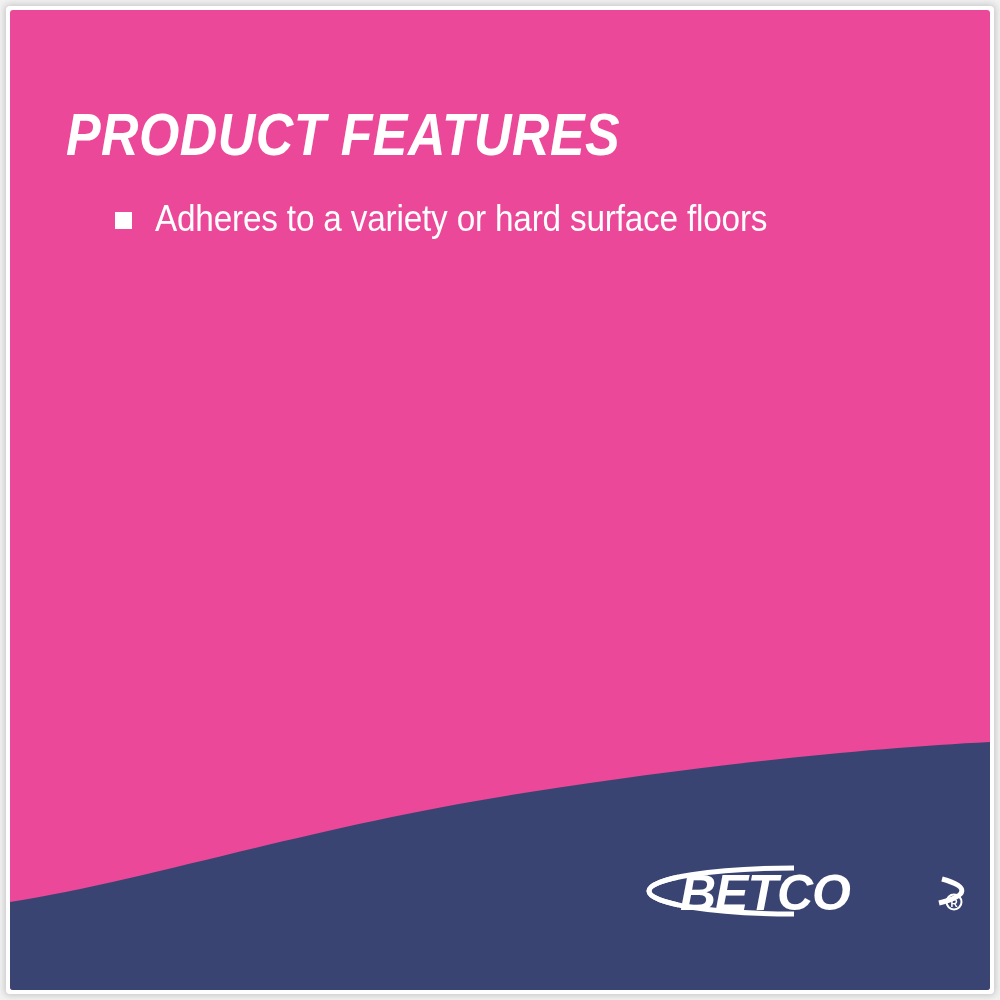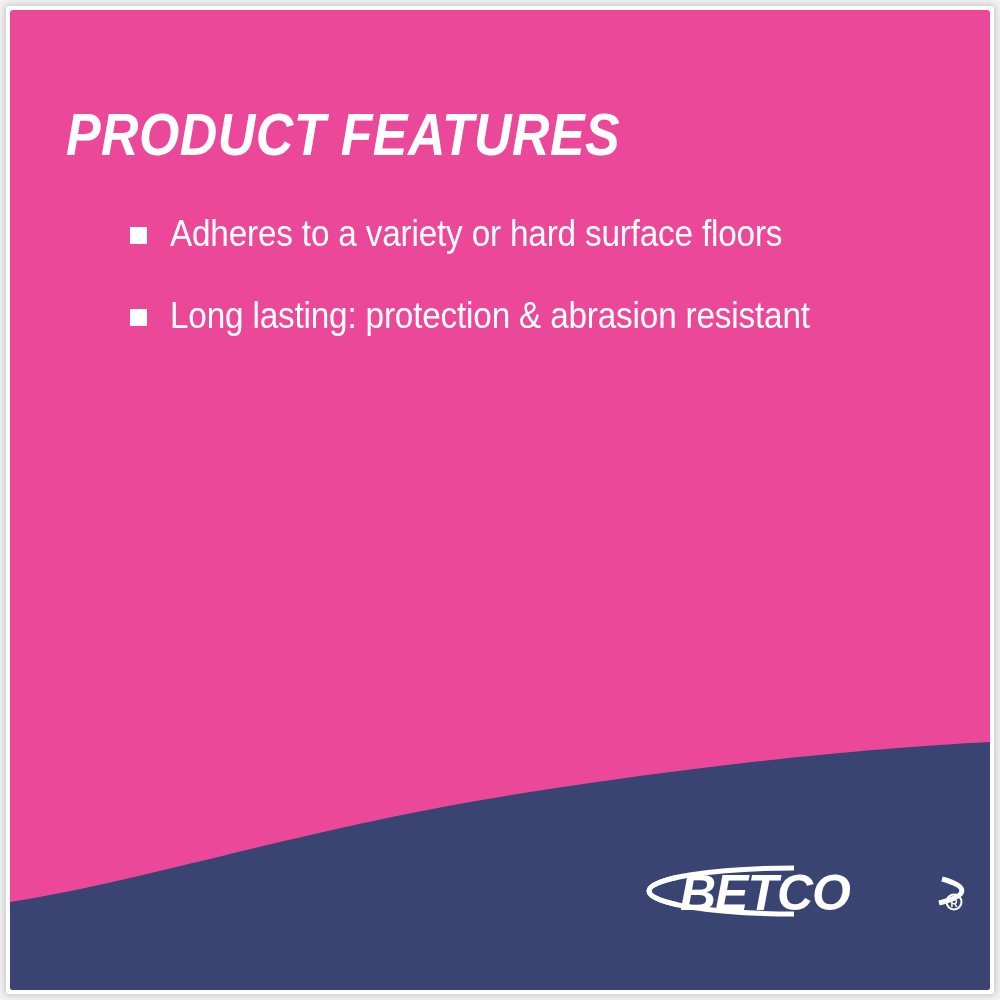--- a/index.html
+++ b/index.html
@@ -80,21 +80,21 @@
     white-space: nowrap;
   }
 
   
   .feature-list {
     position: absolute;
     left: 104px;
     top: 186px;
     width: 830px;
     list-style: none;
-    margin: 16px;
+    margin: 1px;
     padding: 0;
   }
 
   .feature-item {
     position: relative;
     display: flex;
     align-items: flex-start;
     height: 82px;
     color: #ffffff;
   }
@@ -151,24 +151,20 @@
 
     <div class="headline">PRODUCT FEATURES</div>
 
     <ul class="feature-list">
 
       <li class="feature-item">
         <span class="feature-bullet"></span>
         <span class="feature-text">Adheres to a variety or hard surface floors</span>
       </li>
 
-      <li class="feature-item">
-        <span class="feature-bullet"></span>
-        <span class="feature-text">Long lasting: protection &amp; abrasion resistant</span>
-      </li>
 
 
 
     </ul>
 
     <div class="logo">
       <svg viewBox="0 0 330 66">
 
         <ellipse cx="152" cy="33" rx="145" ry="23" fill="none" stroke="#FFFFFF" stroke-width="5"></ellipse>
 

